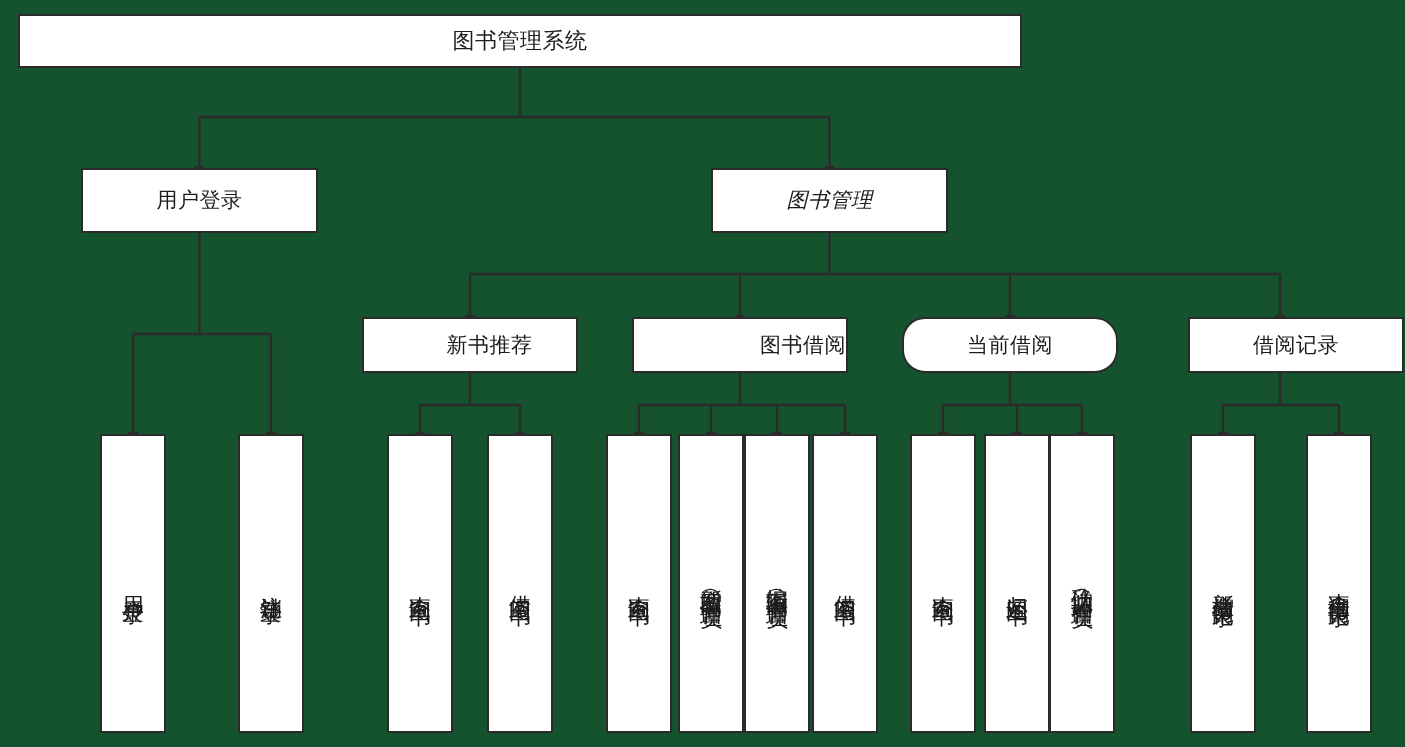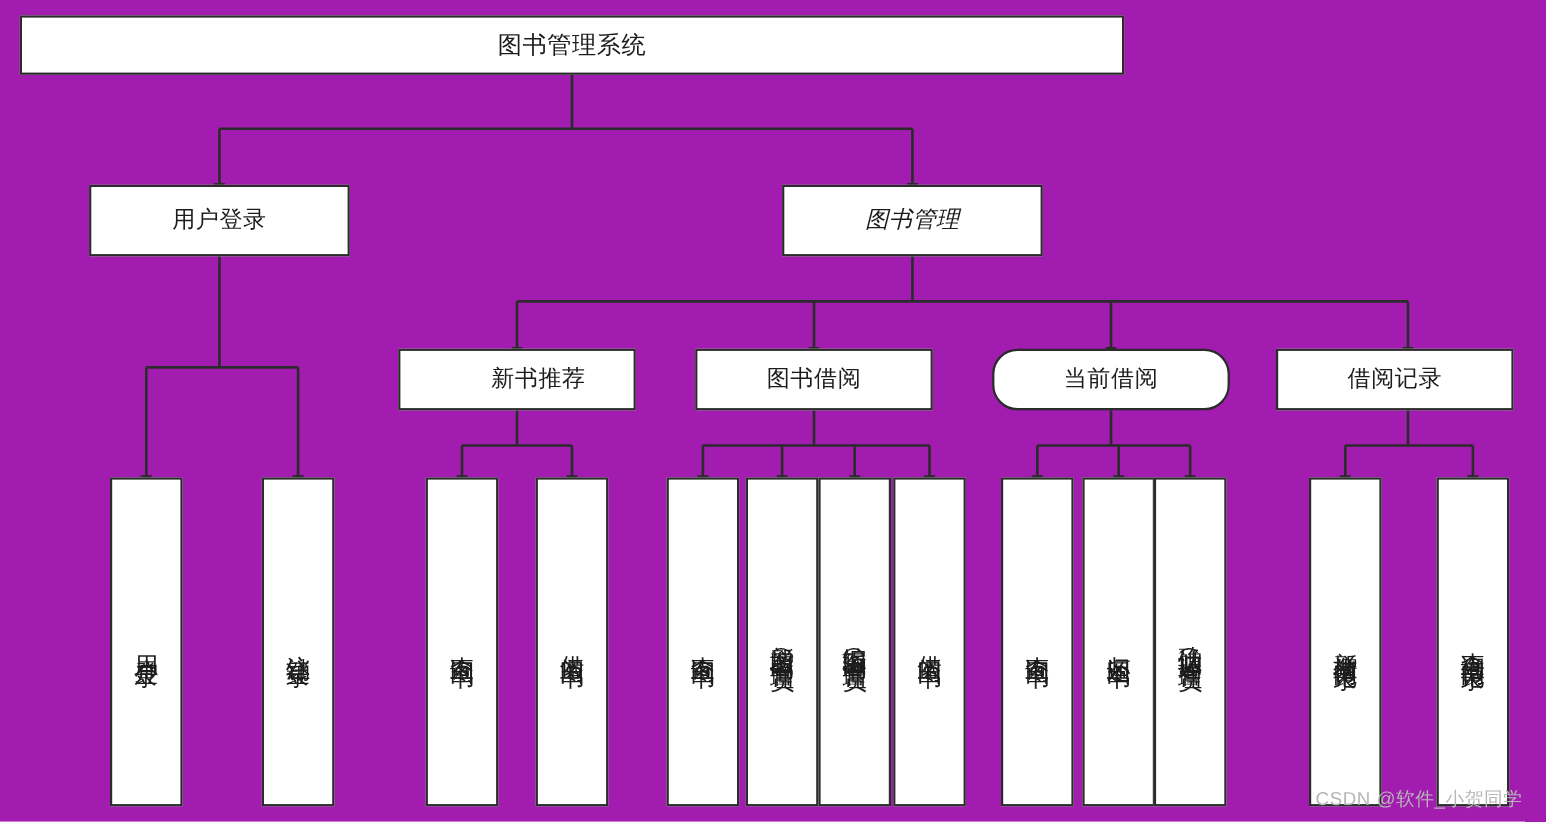--- a/index.html
+++ b/index.html
@@ -11,21 +11,21 @@
   body {
     width: 1405px;
     height: 747px;
     font-family: "Liberation Sans", "DejaVu Sans", sans-serif;
     overflow: hidden;
   }
   #diagram-root {
     position: relative;
     width: 1405px;
     height: 747px;
-    background: #a21caf;
+    background: #14532d;
   }
   svg.edges {
     position: absolute;
     left: 0;
     top: 0;
     width: 1405px;
     height: 747px;
   }
   .node {
     position: absolute;
@@ -124,27 +124,27 @@
       </div>
       <div class="node horiz" style="left: 81px; top: 168px; width: 237px; height: 65px; border-color: rgb(43, 43, 43); background: rgb(255, 255, 255);">
         <span class="label" style="color: rgb(28, 28, 28);">用户登录</span>
       </div>
       <div class="node horiz" style="left: 711px; top: 168px; width: 237px; height: 65px; border-color: rgb(43, 43, 43); background: rgb(255, 255, 255); font-style: italic;">
         <span class="label" style="color: rgb(28, 28, 28);">图书管理</span>
       </div>
       <div class="node horiz" style="left: 362px; top: 317px; width: 216px; height: 56px; border-color: rgb(43, 43, 43); background: rgb(255, 255, 255); padding-left: 39px;">
         <span class="label" style="color: rgb(28, 28, 28);">新书推荐</span>
       </div>
-      <div class="node horiz" style="left: 632px; top: 317px; width: 216px; height: 56px; border-color: rgb(43, 43, 43); background: rgb(255, 255, 255);">
+      <div class="node horiz" style="left: 632px; top: 317px; width: 216px; height: 56px; border-color: rgb(43, 43, 43); background: rgb(255, 255, 255); justify-content: flex-end;">
         <span class="label" style="color: rgb(28, 28, 28);">图书借阅</span>
       </div>
       <div class="node horiz" style="left: 902px; top: 317px; width: 216px; height: 56px; border-color: rgb(43, 43, 43); background: rgb(255, 255, 255); border-radius: 23px;">
         <span class="label" style="color: rgb(28, 28, 28);">当前借阅</span>
       </div>
-      <div class="node horiz" style="left: 1160px; top: 317px; width: 216px; height: 56px; border-color: rgb(43, 43, 43); background: rgb(255, 255, 255);">
+      <div class="node horiz" style="left: 1188px; top: 317px; width: 216px; height: 56px; border-color: rgb(43, 43, 43); background: rgb(255, 255, 255);">
         <span class="label" style="color: rgb(28, 28, 28);">借阅记录</span>
       </div>
       <div class="node vert" style="left: 100px; top: 434px; width: 66px; height: 299px; border-color: rgb(43, 43, 43); background: rgb(255, 255, 255);">
         <span class="label" style="color: rgb(28, 28, 28);">用户登录</span>
       </div>
       <div class="node vert" style="left: 238px; top: 434px; width: 66px; height: 299px; border-color: rgb(43, 43, 43); background: rgb(255, 255, 255);">
         <span class="label" style="color: rgb(28, 28, 28);">注销登录</span>
       </div>
       <div class="node vert" style="left: 387px; top: 434px; width: 66px; height: 299px; border-color: rgb(43, 43, 43); background: rgb(255, 255, 255);">
         <span class="label" style="color: rgb(28, 28, 28);">查询图书</span>
@@ -173,14 +173,13 @@
       <div class="node vert" style="left: 1049px; top: 434px; width: 66px; height: 299px; border-color: rgb(43, 43, 43); background: rgb(255, 255, 255);">
         <span class="label" style="color: rgb(28, 28, 28);">确认归还（管理员）</span>
       </div>
       <div class="node vert" style="left: 1190px; top: 434px; width: 66px; height: 299px; border-color: rgb(43, 43, 43); background: rgb(255, 255, 255);">
         <span class="label" style="color: rgb(28, 28, 28);">新增借阅记录</span>
       </div>
       <div class="node vert" style="left: 1306px; top: 434px; width: 66px; height: 299px; border-color: rgb(43, 43, 43); background: rgb(255, 255, 255);">
         <span class="label" style="color: rgb(28, 28, 28);">查询借阅记录</span>
       </div>
     </div>
-  <div class="watermark" style="left: 1196px; top: 715px; color: rgb(182, 182, 182);">CSDN @软件_小贺同学</div>
 </div>
 
 </body></html>

